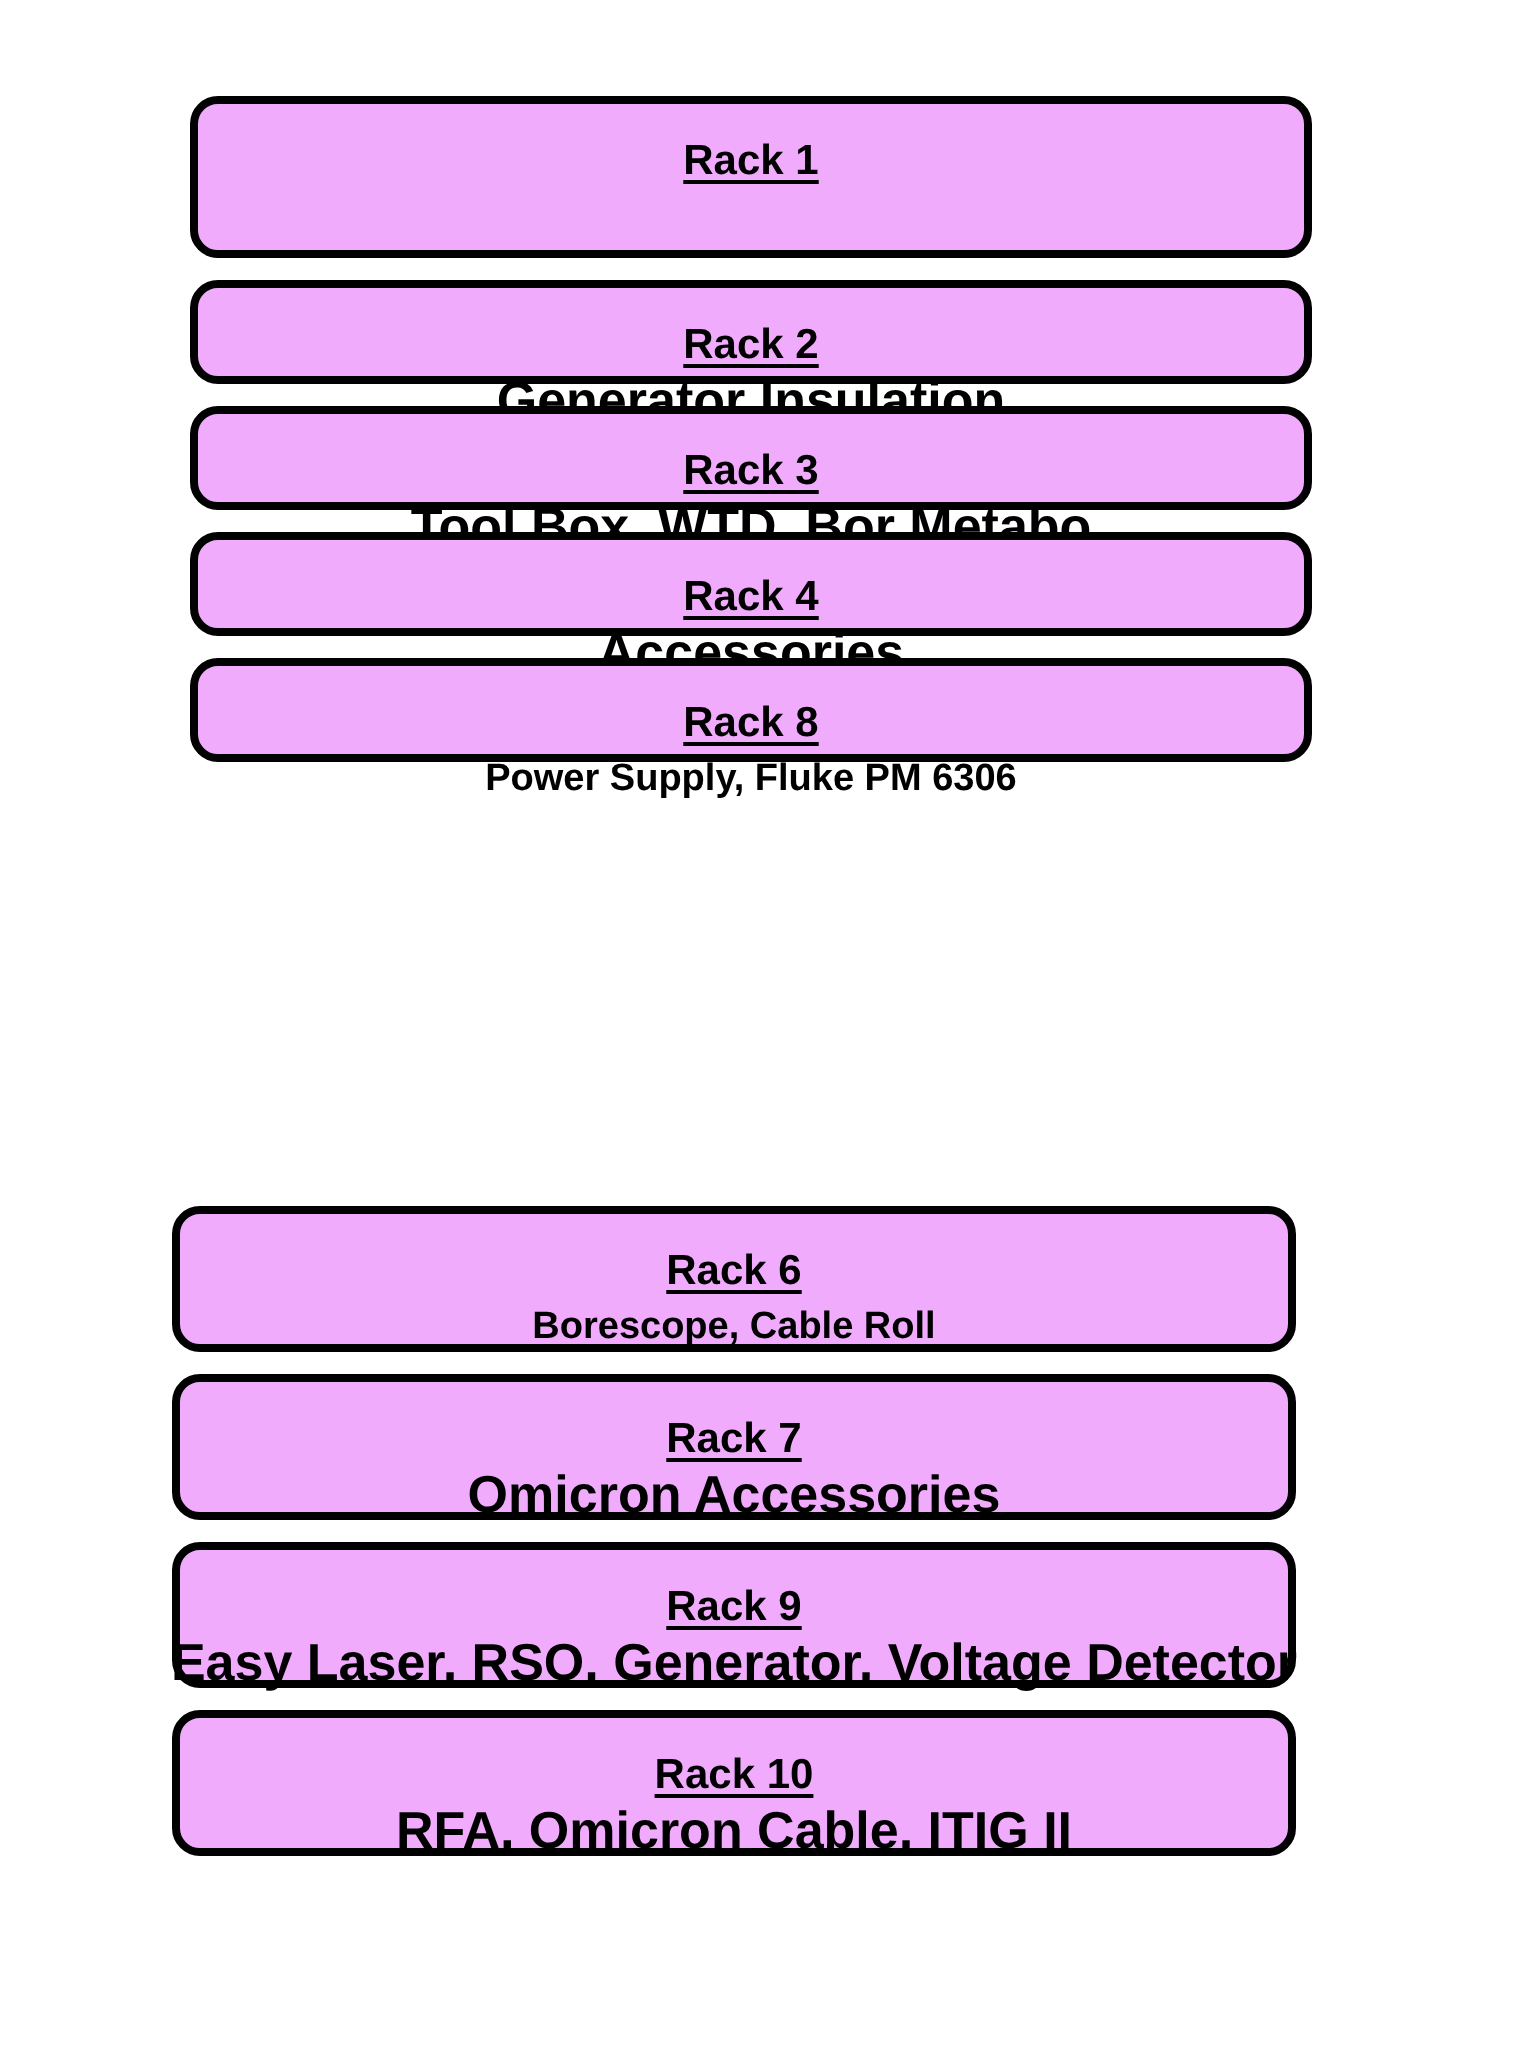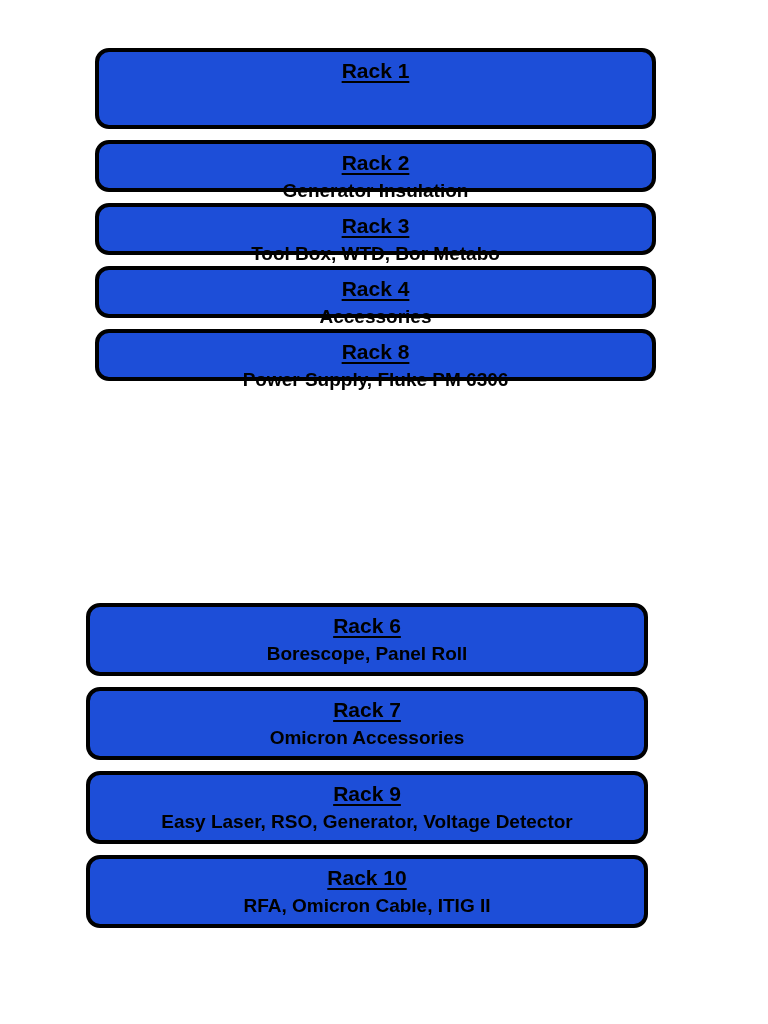--- a/index.html
+++ b/index.html
@@ -37,27 +37,27 @@
     left: 86px;
     top: 588px;
     width: 562px;
     margin-top: 15px;
   }
 
   .rack-box {
     box-sizing: border-box;
     border: 4px solid #000000;
     border-radius: 14px;
-    background: #1d4ed8;
+    background: #f0abfc;
     display: flex;
     flex-direction: column;
     align-items: center;
     justify-content: flex-start;
     text-align: center;
-    padding-top: 6px;
+    padding-top: 16px;
   }
 
   .rack-group .rack-box + .rack-box {
     margin-top: 11px;
   }
 
   
   #rack-group-upper .rack-box { height: 52px; }
   #rack-group-upper .rack-box:first-child { height: 81px; }
 
@@ -68,21 +68,21 @@
     font-weight: bold;
     line-height: 25px;
     text-decoration: underline;
     text-underline-offset: 3px;
     text-decoration-thickness: 2px;
     letter-spacing: 0px;
     white-space: nowrap;
   }
 
   .rack-subtitle {
-    font-size: 19px;
+    font-size: 26px;
     font-weight: bold;
     line-height: 25px;
     margin-top: 3px;
     white-space: nowrap;
   }
 
   
   .rack-subtitle.small {
     font-size: 19px;
     line-height: 22px;
@@ -120,21 +120,21 @@
       <div class="rack-title">Rack 8</div>
       <div class="rack-subtitle small">Power Supply, Fluke PM 6306</div>
     </div>
 
   </div>
 
   <div class="rack-group" id="rack-group-lower">
 
     <div class="rack-box">
       <div class="rack-title">Rack 6</div>
-      <div class="rack-subtitle small">Borescope, Panel Roll</div>
+      <div class="rack-subtitle small">Borescope, Cable Roll</div>
     </div>
 
     <div class="rack-box">
       <div class="rack-title">Rack 7</div>
       <div class="rack-subtitle">Omicron Accessories</div>
     </div>
 
 
     <div class="rack-box">
       <div class="rack-title">Rack 9</div>

